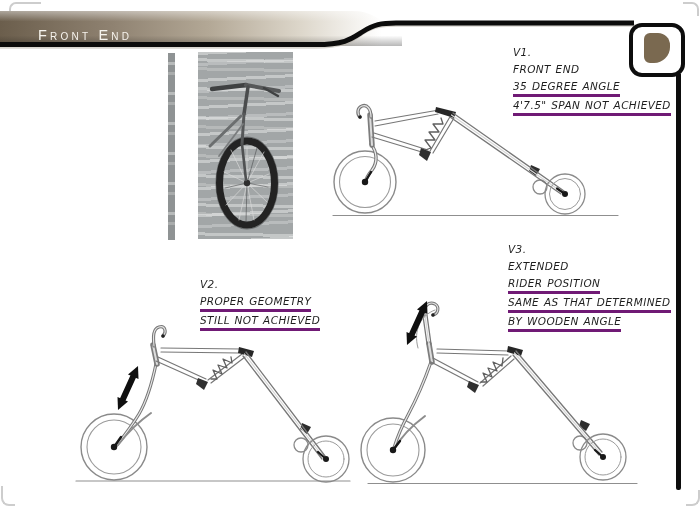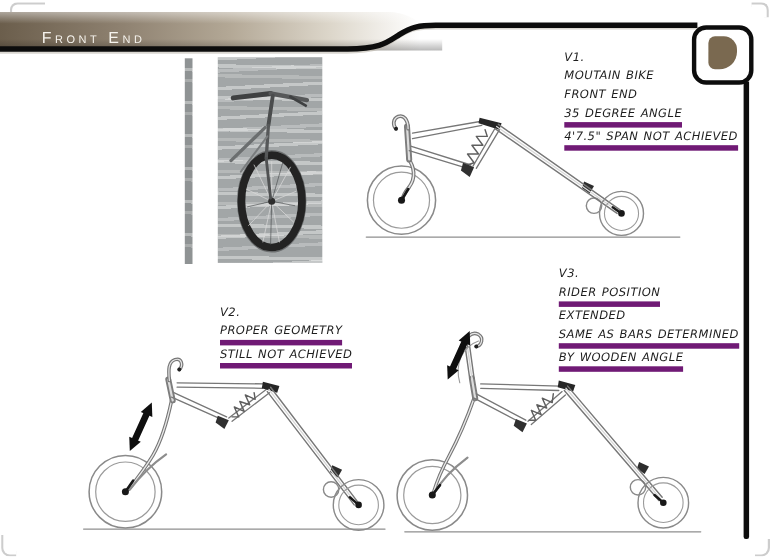--- a/index.html
+++ b/index.html
@@ -47,21 +47,21 @@
   #sketch-v1{left:325px;top:95px;width:300px;height:125px;}
   #sketch-v2{left:70px;top:318px;width:292px;height:174px;}
   #sketch-v3{left:358px;top:288px;width:292px;height:207px;}
 
   
   .note{
     position:absolute;font-family:"DejaVu Sans",sans-serif;font-style:italic;
     font-size:10.5px;line-height:17px;color:#1e1e1e;letter-spacing:.4px;
     word-spacing:1px;white-space:nowrap;
   }
-  .note .u{border-bottom:5px solid #701a75;padding-bottom:1px;display:inline-block;line-height:13px;}
+  .note .u{border-bottom:3px solid #701a75;padding-bottom:1px;display:inline-block;line-height:13px;}
   #note-v1{left:513px;top:44px;}
   #note-v2{left:200px;top:276px;}
   #note-v3{left:508px;top:241px;font-style:italic;}
 </style>
 </head>
 <body>
 
 <div class="corner tl"></div>
 <div class="corner tr"></div>
 <div class="corner bl"></div>
@@ -259,31 +259,30 @@
     <g fill="#0f0f0f" stroke="none">
       <line x1="422" y1="312" x2="412" y2="334" stroke="#0f0f0f" stroke-width="6"></line>
       <polygon points="427,301 427.5,314 417,309.5"></polygon>
       <polygon points="407,345 417,336.5 406.5,332"></polygon>
     </g>
   </g>
 </svg>
 
 <div id="note-v1" class="note">
   <div>V1.</div>
-  <div><span>MOUTAIN BIKE</span></div>
   <div><span>FRONT END</span></div>
   <div><span class="u">35 DEGREE ANGLE</span></div>
   <div><span class="u">4'7.5" SPAN NOT ACHIEVED</span></div>
 </div>
 
 <div id="note-v2" class="note">
   <div>V2.</div>
   <div><span class="u">PROPER GEOMETRY</span></div>
   <div><span class="u">STILL NOT ACHIEVED</span></div>
 </div>
 
 <div id="note-v3" class="note">
   <div>V3.</div>
+  <div><span>EXTENDED</span></div>
   <div><span class="u">RIDER POSITION</span></div>
-  <div><span>EXTENDED</span></div>
-  <div><span class="u">SAME AS BARS DETERMINED</span></div>
+  <div><span class="u">SAME AS THAT DETERMINED</span></div>
   <div><span class="u">BY WOODEN ANGLE</span></div>
 </div>
 
 </body></html>

